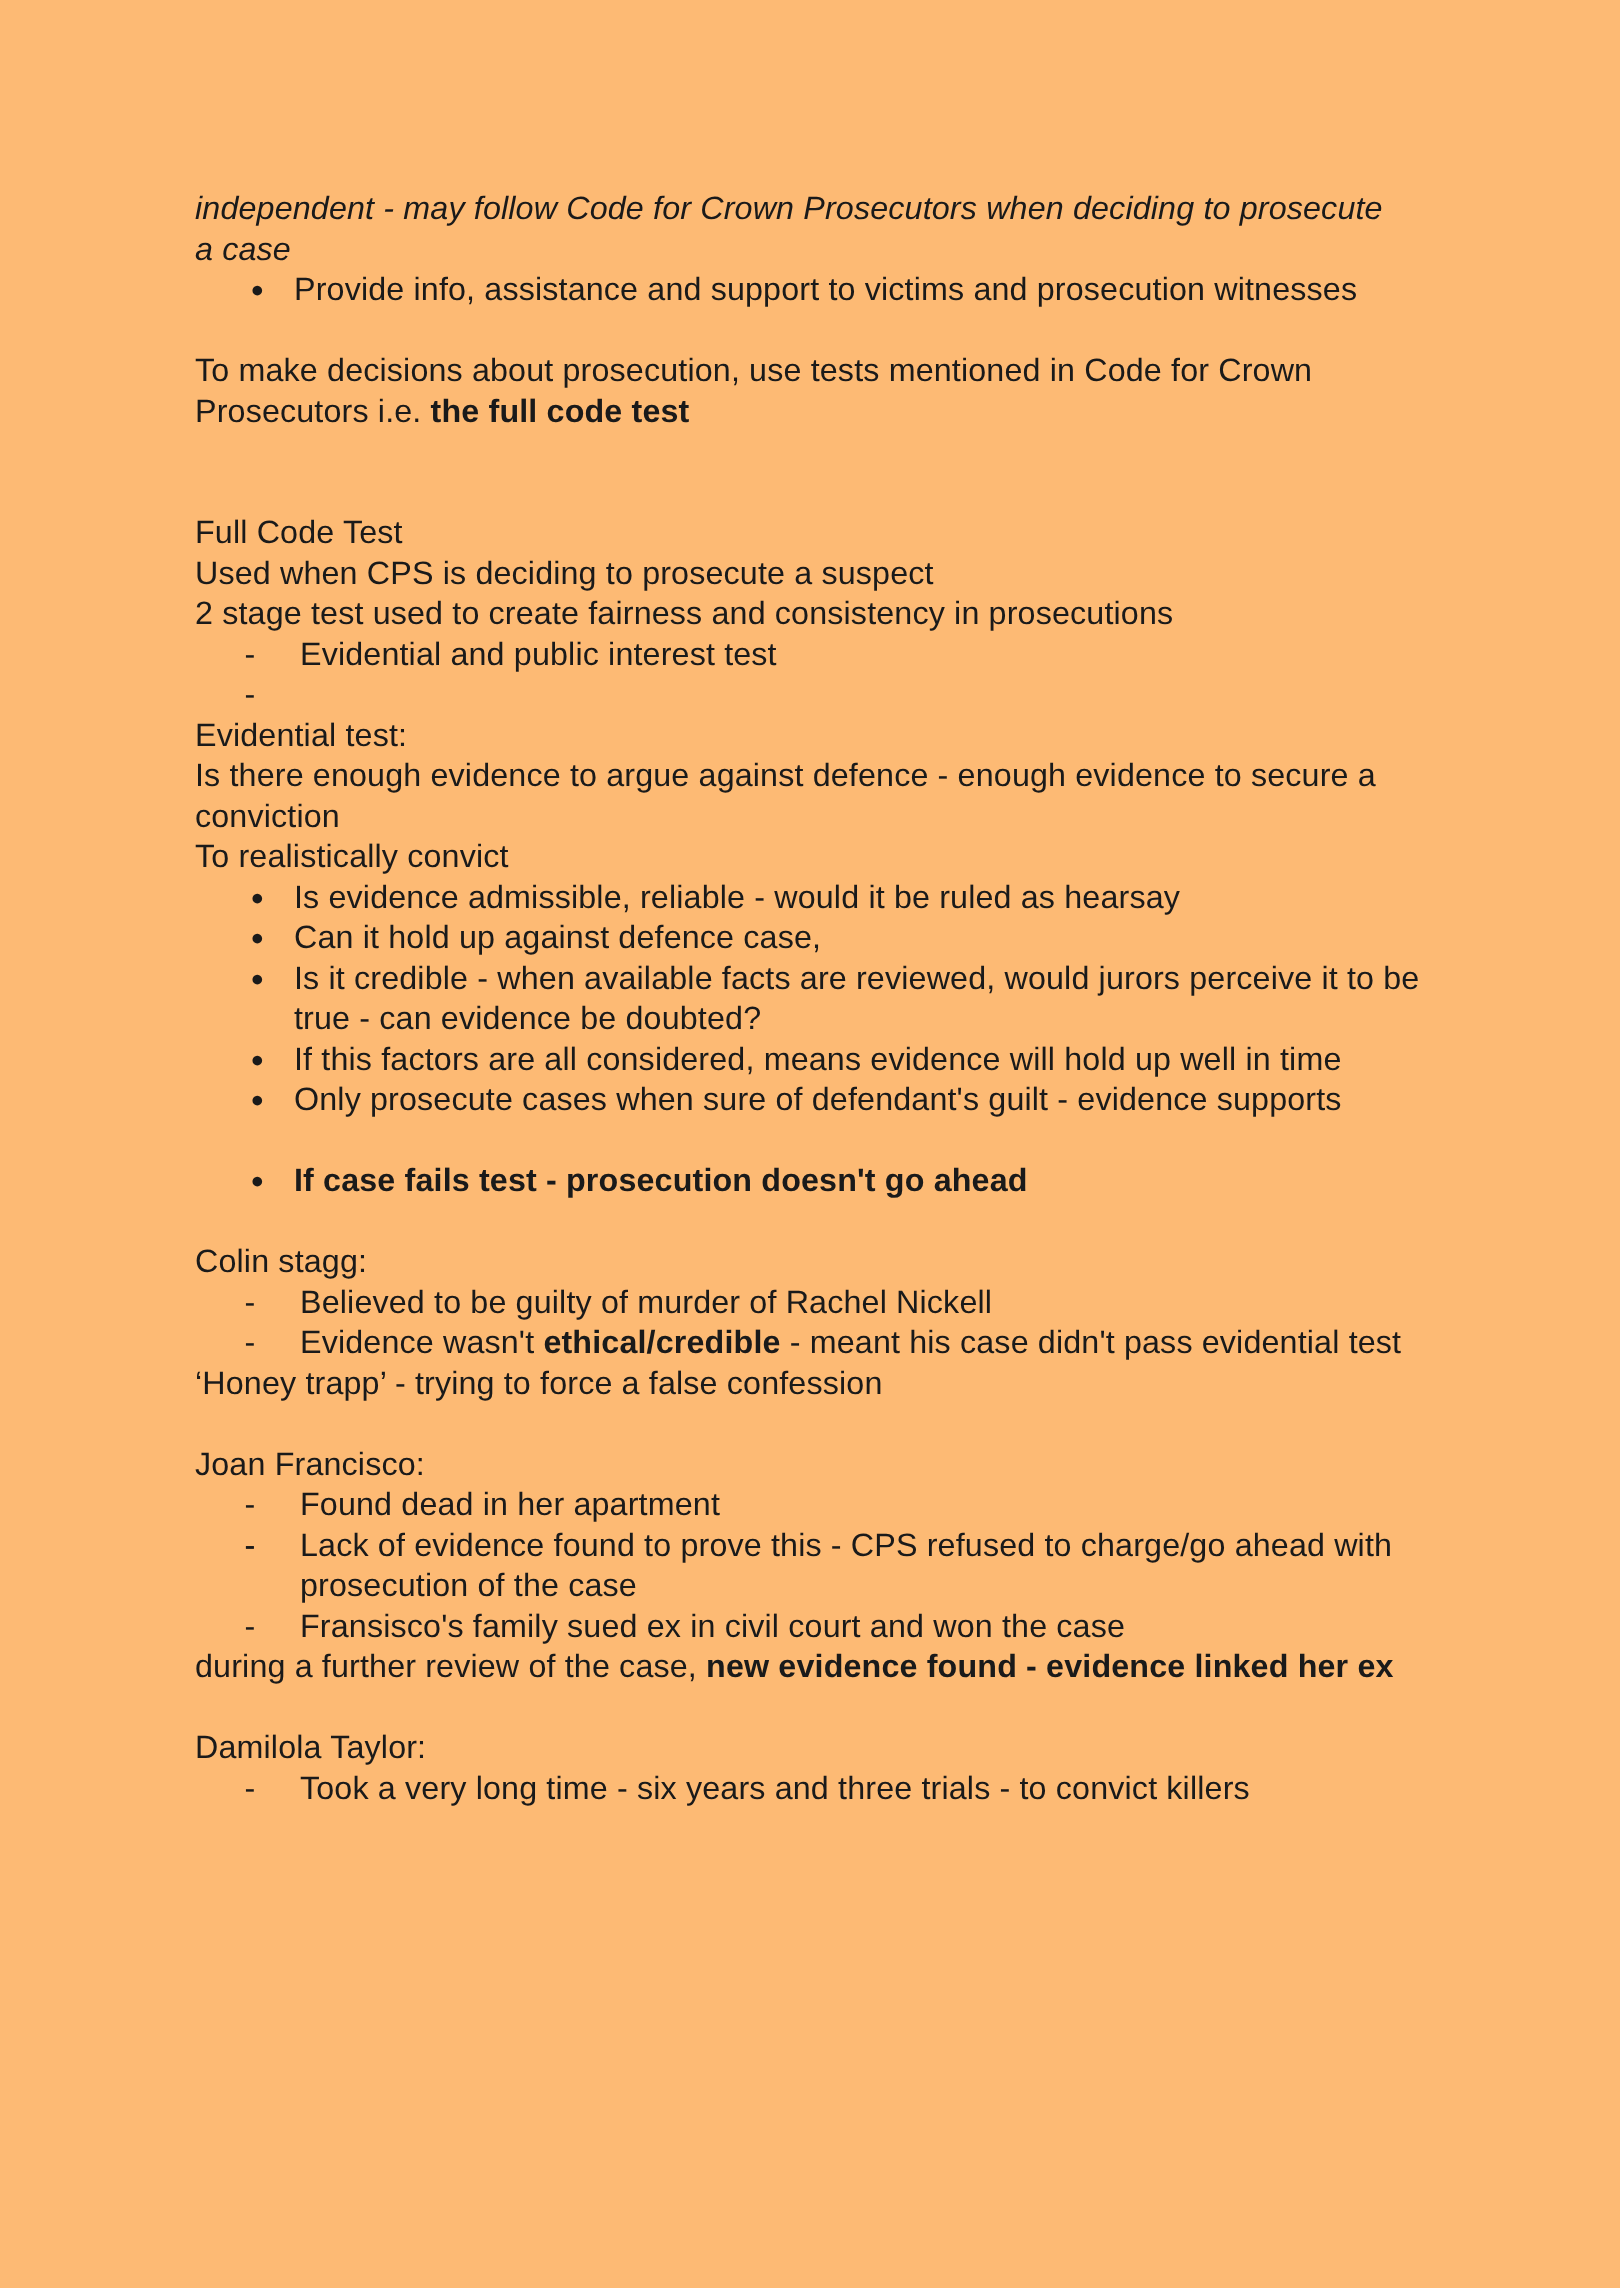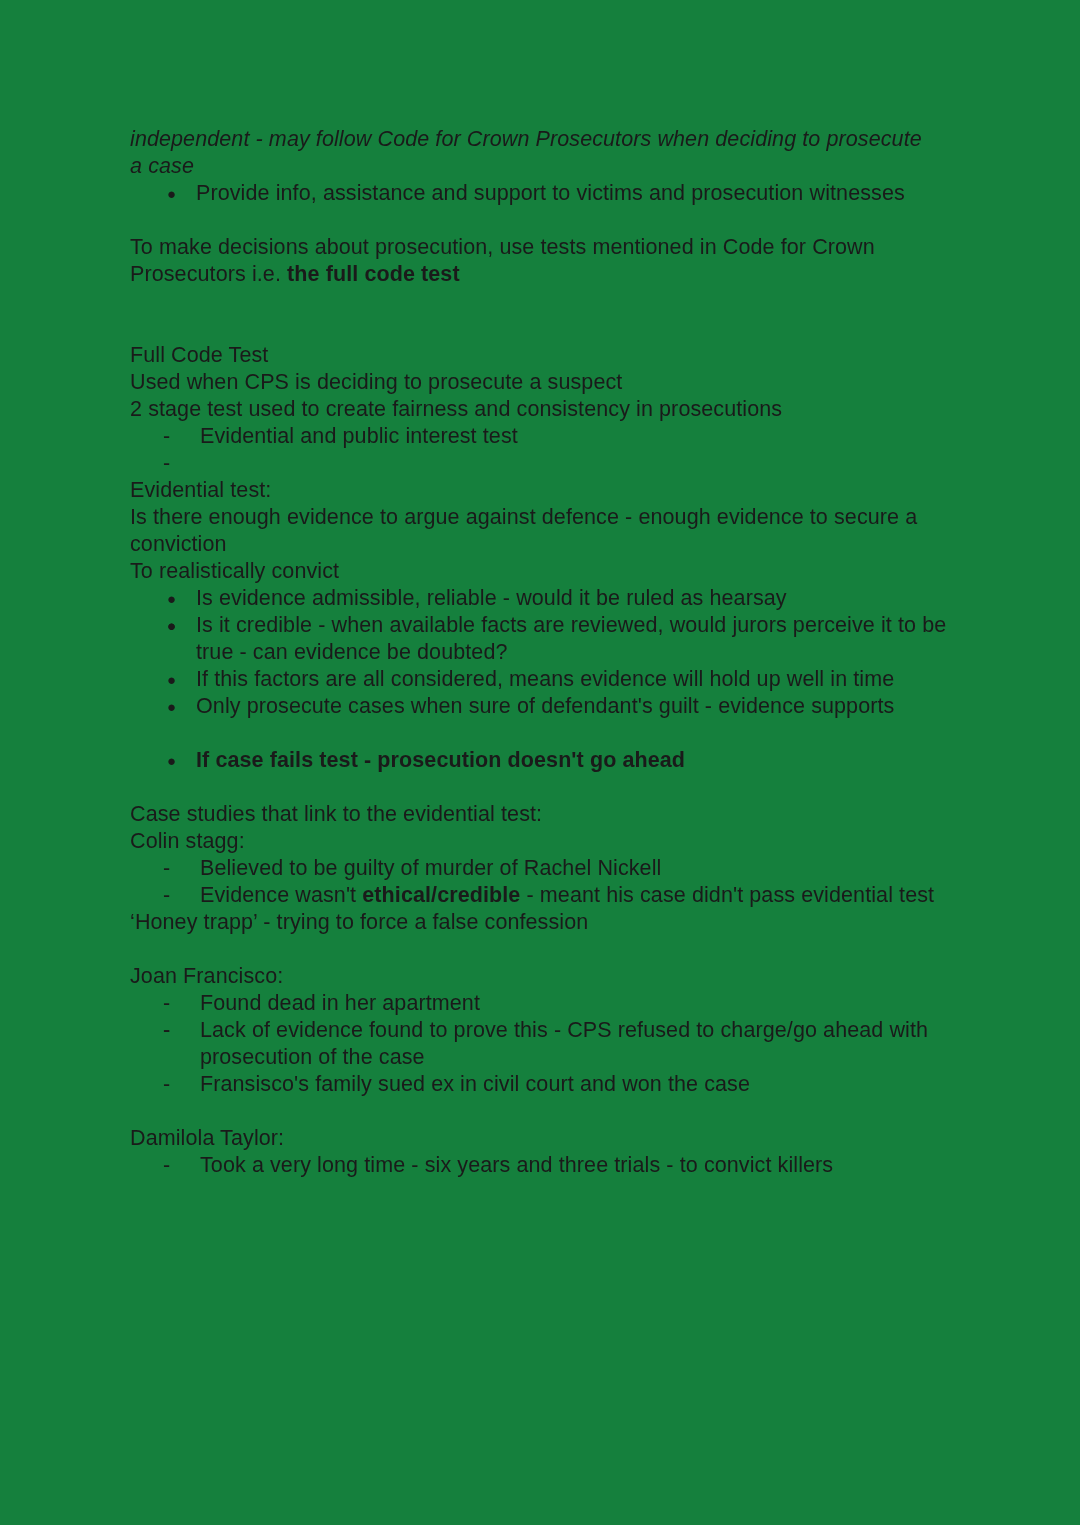--- a/index.html
+++ b/index.html
@@ -11,21 +11,21 @@
     width: 1080px;
     height: 1525px;
     font-family: "Liberation Sans", sans-serif;
     color: #1a1a1a;
     -webkit-font-smoothing: antialiased;
   }
   .page {
     position: relative;
     width: 1080px;
     height: 1525px;
-    background: #15803d;
+    background: #fdba74;
     box-sizing: border-box;
     padding: 126px 105px 0 130px;
   }
   .doc {
     font-size: 21.5px;
     line-height: 27px;
     letter-spacing: 0.1px;
   }
   p.para {
     margin: 0;
@@ -121,20 +121,21 @@
     <p class="para">Is there enough evidence to argue against defence - enough evidence to secure a conviction</p>
     <p class="para"><span class="uline">To realistically convict</span></p>
 
     <ul class="list disc">
       <li>
         <span class="marker">●</span>
         <span>Is evidence admissible, reliable - would it be ruled as hearsay</span>
       </li>
       <li>
         <span class="marker">●</span>
+        <span>Can it hold up against defence case,</span>
       </li>
       <li class="wide">
         <span class="marker">●</span>
         <span>Is it credible - when available facts are reviewed, would jurors perceive it to be true - can evidence be doubted?</span>
       </li>
       <li>
         <span class="marker">●</span>
         <span>If this factors are all considered, means evidence will hold up well in time</span>
       </li>
       <li class="wide">
@@ -143,21 +144,20 @@
       </li>
       <li class="blank-bullet"></li>
       <li>
         <span class="marker">●</span>
         <span class="bold">If case fails test - prosecution doesn't go ahead</span>
       </li>
     </ul>
 
     <div class="gap-27"></div>
 
-    <p class="para wide"><span class="uline">Case studies that link to the evidential test:</span></p>
     <p class="para"><span class="uline">Colin stagg:</span></p>
 
     <ul class="list dash">
       <li>
         <span class="marker">-</span>
         <span>Believed to be guilty of murder of Rachel Nickell</span>
       </li>
       <li class="wide">
         <span class="marker">-</span>
         <span>Evidence wasn't </span><span class="bold">ethical/credible</span><span> - meant his case didn't pass evidential test</span>
@@ -181,20 +181,21 @@
       <li class="wide">
         <span class="marker">-</span>
         <span>Lack of evidence found to prove this - CPS refused to charge/go ahead with prosecution of the case</span>
       </li>
       <li class="wide">
         <span class="marker">-</span>
         <span>Fransisco's family sued ex in civil court and won the case</span>
       </li>
     </ul>
 
+    <p class="para wide"><span>during a further review of the case, </span><span class="bold">new evidence found - evidence linked her ex</span></p>
 
     <div class="gap-27"></div>
 
     <p class="para"><span class="uline">Damilola Taylor:</span></p>
 
     <ul class="list dash">
       <li class="wide">
         <span class="marker">-</span>
         <span>Took a very long time - six years and three trials - to convict killers</span>
       </li>

